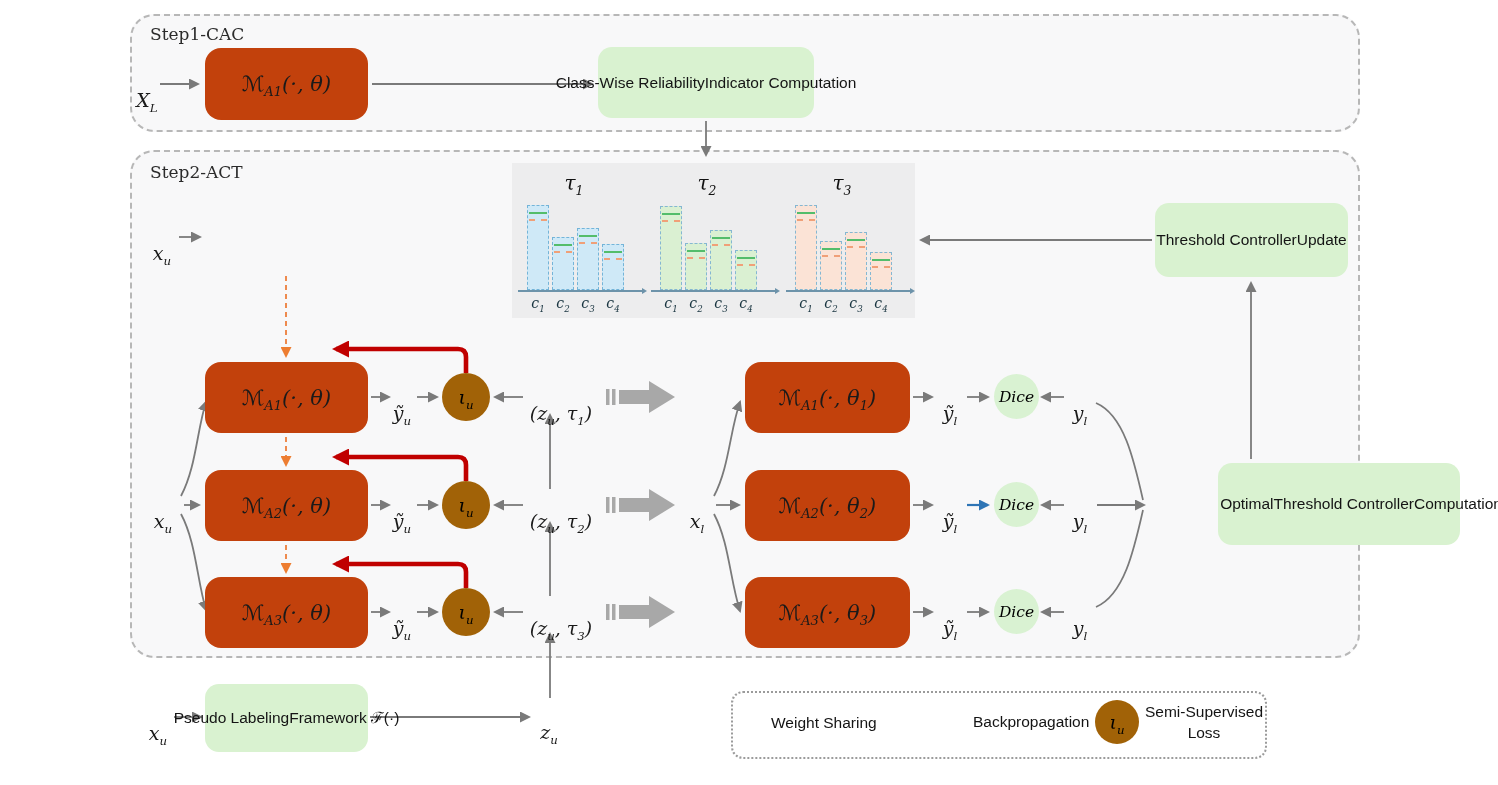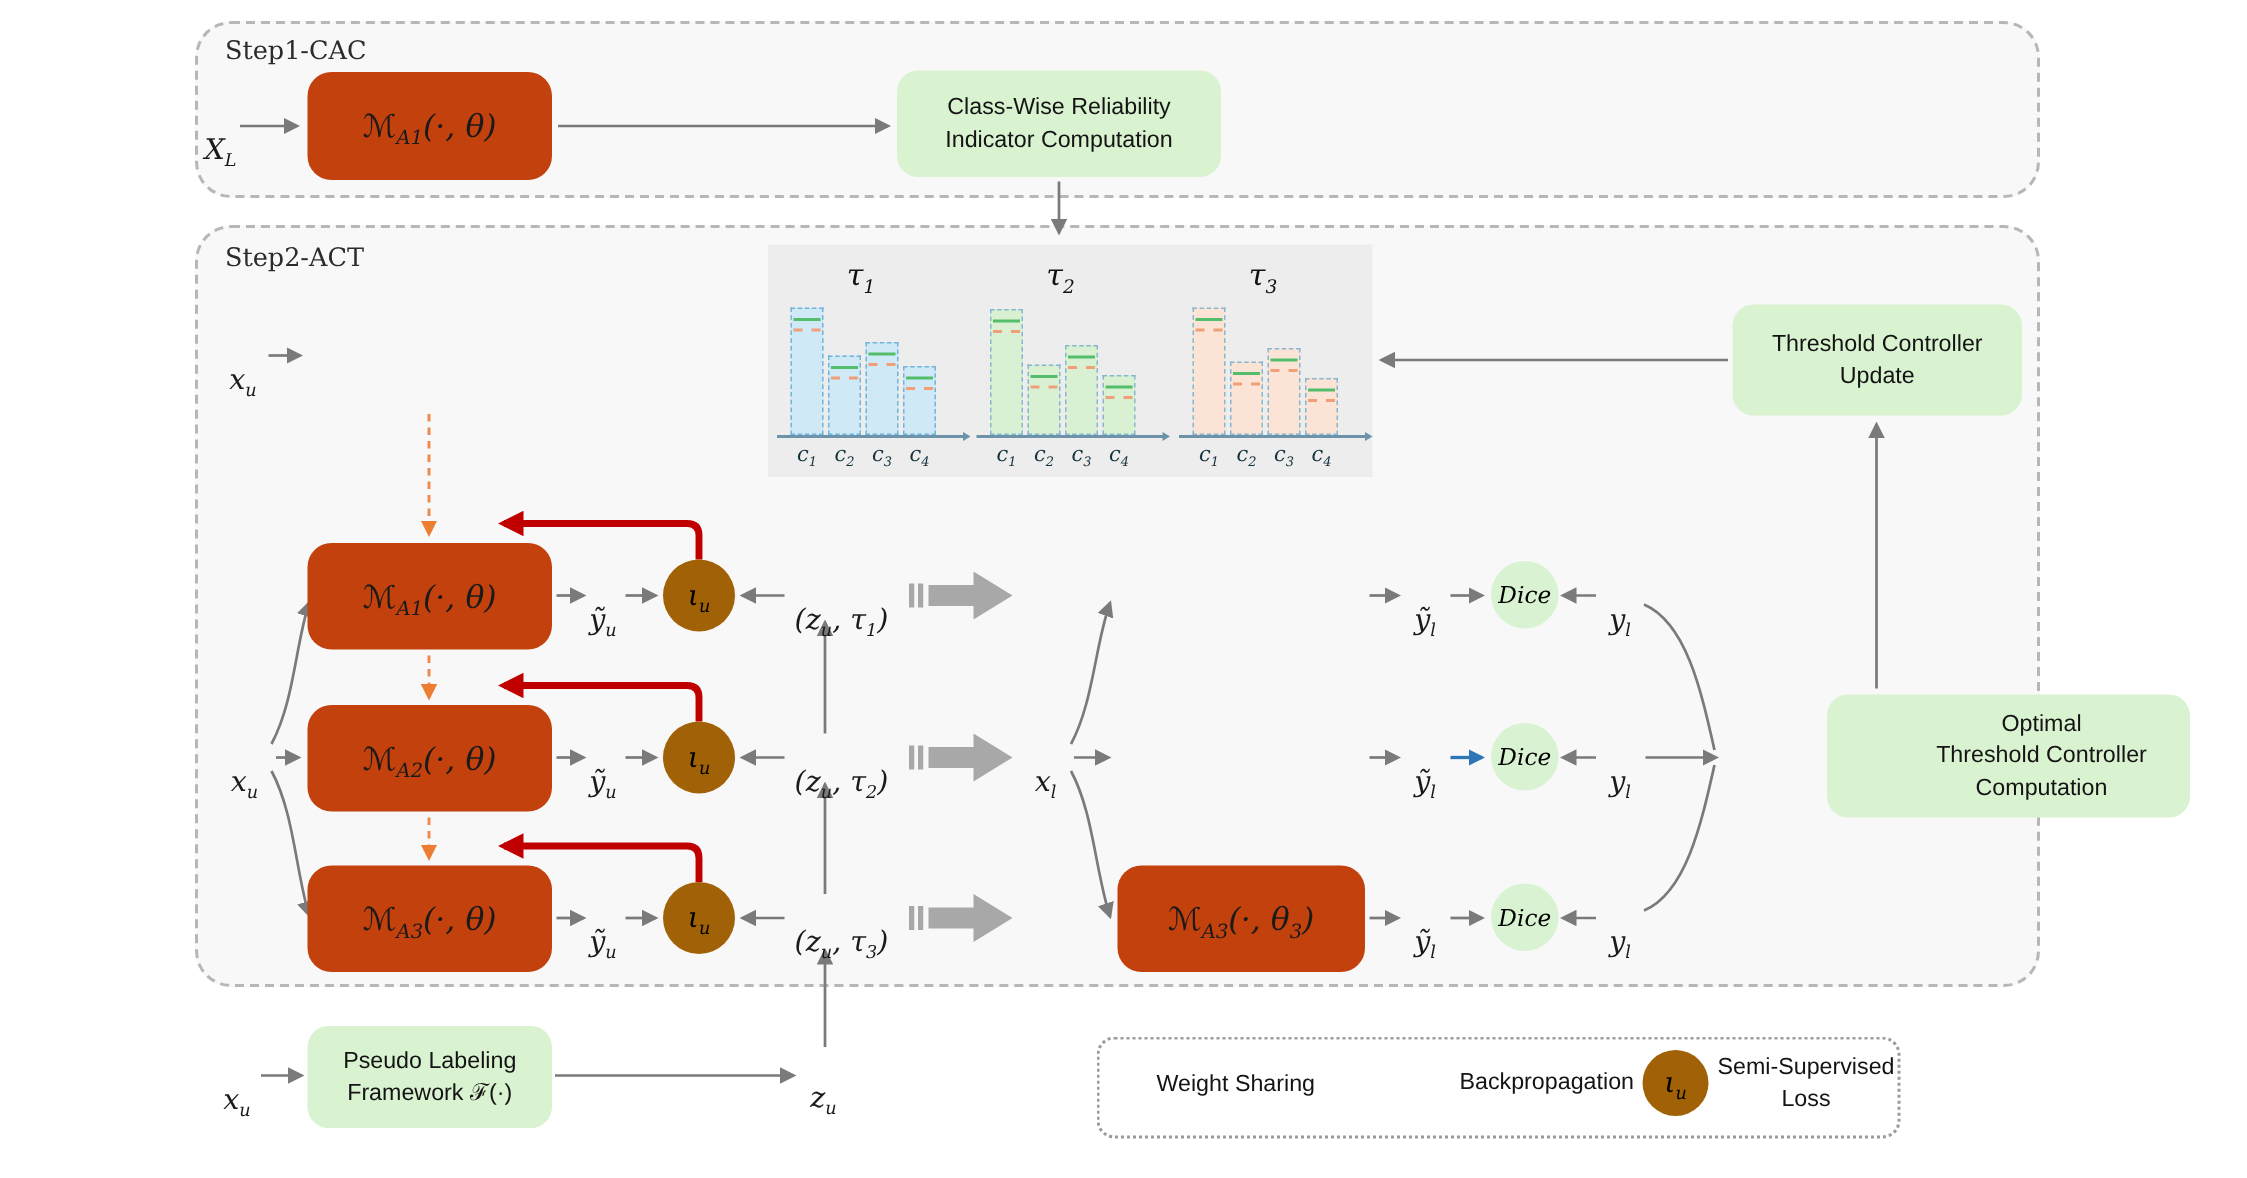--- a/index.html
+++ b/index.html
@@ -5,21 +5,21 @@
   html,body{margin:0;padding:0;background:#ffffff;}
   #canvas{position:relative;width:1498px;height:785px;background:#ffffff;overflow:hidden;
           font-family:"Liberation Sans",sans-serif;}
   svg.connector-layer{position:absolute;left:0;top:0;pointer-events:none;}
 
   .panel{position:absolute;border:2px dashed #b7b7b7;border-radius:24px;background:#f8f8f9;box-sizing:border-box;}
   .step-label{position:absolute;font-family:"DejaVu Serif","Liberation Serif",serif;font-size:17px;color:#2b2b2b;}
 
   .pbox{position:absolute;background:#c2410c;border-radius:16px;display:flex;align-items:center;justify-content:center;
         font:italic 21px "DejaVu Serif","DejaVu Sans",serif;color:#1a1a1a;white-space:nowrap;text-align:right;}
-  .gbox{position:absolute;background:#d9f2d0;border-radius:14px;display:flex;flex-direction:column;align-items:center;justify-content:center;
+  .gbox{position:absolute;background:#d9f2d0;border-radius:14px;display:flex;flex-direction:row;align-items:center;justify-content:center;
         font-size:15.5px;line-height:1.38;color:#141414;text-align:center;}
   .gbox div{white-space:nowrap;}
 
   .mvar{position:absolute;transform:translate(-50%,-50%);font:italic 19px "DejaVu Serif","DejaVu Sans",serif;
         color:#1a1a1a;white-space:nowrap;margin-top:16px;}
   sub{font-size:0.62em;line-height:0;}
 
   .circle{position:absolute;border-radius:50%;display:flex;align-items:center;justify-content:center;white-space:nowrap;}
   .loss-c{width:48px;height:48px;background:#a16207;font:italic 19px "DejaVu Serif","DejaVu Sans",serif;}
   .dice-c{width:45px;height:45px;background:#d9f2d2;font:italic 15.5px "DejaVu Serif","DejaVu Sans",serif;}
@@ -264,20 +264,26 @@
     <span>(z</span><sub>u</sub><span>, τ</span><sub>1</sub><span>)</span></span>
   <span class="mvar" style="left:561px;top:505px;">
     <span>(z</span><sub>u</sub><span>, τ</span><sub>2</sub><span>)</span></span>
   <span class="mvar" style="left:561px;top:612px;">
     <span>(z</span><sub>u</sub><span>, τ</span><sub>3</sub><span>)</span></span>
 
   <span class="mvar" style="left:697px;top:505px;">
     <span>x</span><sub>l</sub>
   </span>
 
+  <div class="pbox" style="left:745px;top:362px;width:165px;height:71px;">
+    <span><span>ℳ</span><sub>A1</sub><span>(·, θ</span><sub>1</sub><span>)</span></span>
+  </div>
+  <div class="pbox" style="left:745px;top:470px;width:165px;height:71px;">
+    <span><span>ℳ</span><sub>A2</sub><span>(·, θ</span><sub>2</sub><span>)</span></span>
+  </div>
   <div class="pbox" style="left:745px;top:577px;width:165px;height:71px;">
     <span><span>ℳ</span><sub>A3</sub><span>(·, θ</span><sub>3</sub><span>)</span></span>
   </div>
 
   <span class="mvar" style="left:950px;top:397px;">
     <span>ỹ</span><sub>l</sub></span>
   <span class="mvar" style="left:950px;top:505px;">
     <span>ỹ</span><sub>l</sub></span>
   <span class="mvar" style="left:950px;top:612px;">
     <span>ỹ</span><sub>l</sub></span>

